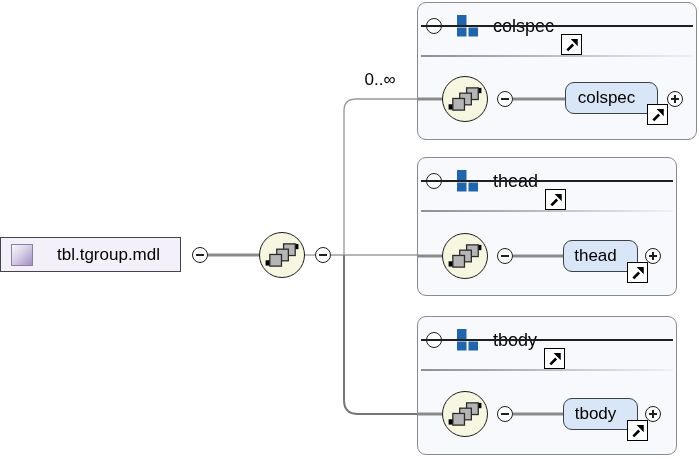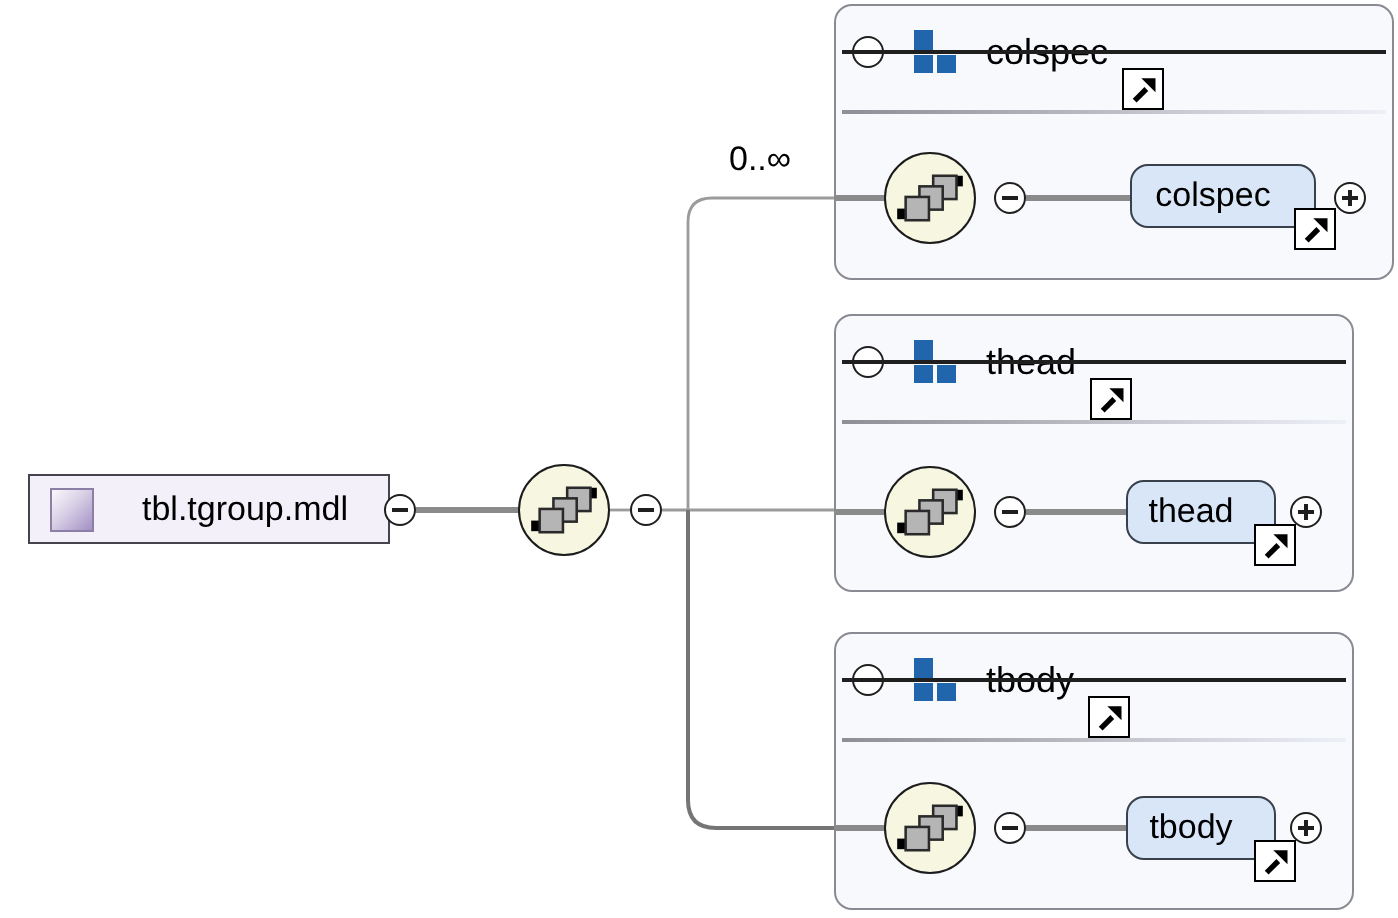--- a/index.html
+++ b/index.html
@@ -59,21 +59,21 @@
   
   .elem-box{
     position:absolute;background:#d9e6f8;border:1.7px solid #39414d;
     border-radius:9px;box-sizing:border-box;z-index:10;
     display:flex;align-items:center;justify-content:center;
     font-size:17px;padding-right:10px;
   }
 
   
   #root-box{
-    position:absolute;left:14px;top:237px;width:181px;height:35px;
+    position:absolute;left:0;top:237px;width:181px;height:35px;
     background:#f3f0fa;border:1.6px solid #44434e;box-sizing:border-box;
     display:flex;align-items:center;z-index:10;
   }
   #root-icon{
     flex:0 0 22px;width:22px;height:22px;margin-left:10px;
     border:1px solid #8b7fa6;box-sizing:border-box;
     background:linear-gradient(135deg,#faf8fc 0%,#d8d0e6 45%,#a28fc4 100%);
   }
   #root-label{flex:1;text-align:center;font-size:17px;padding-left:4px;}
 

